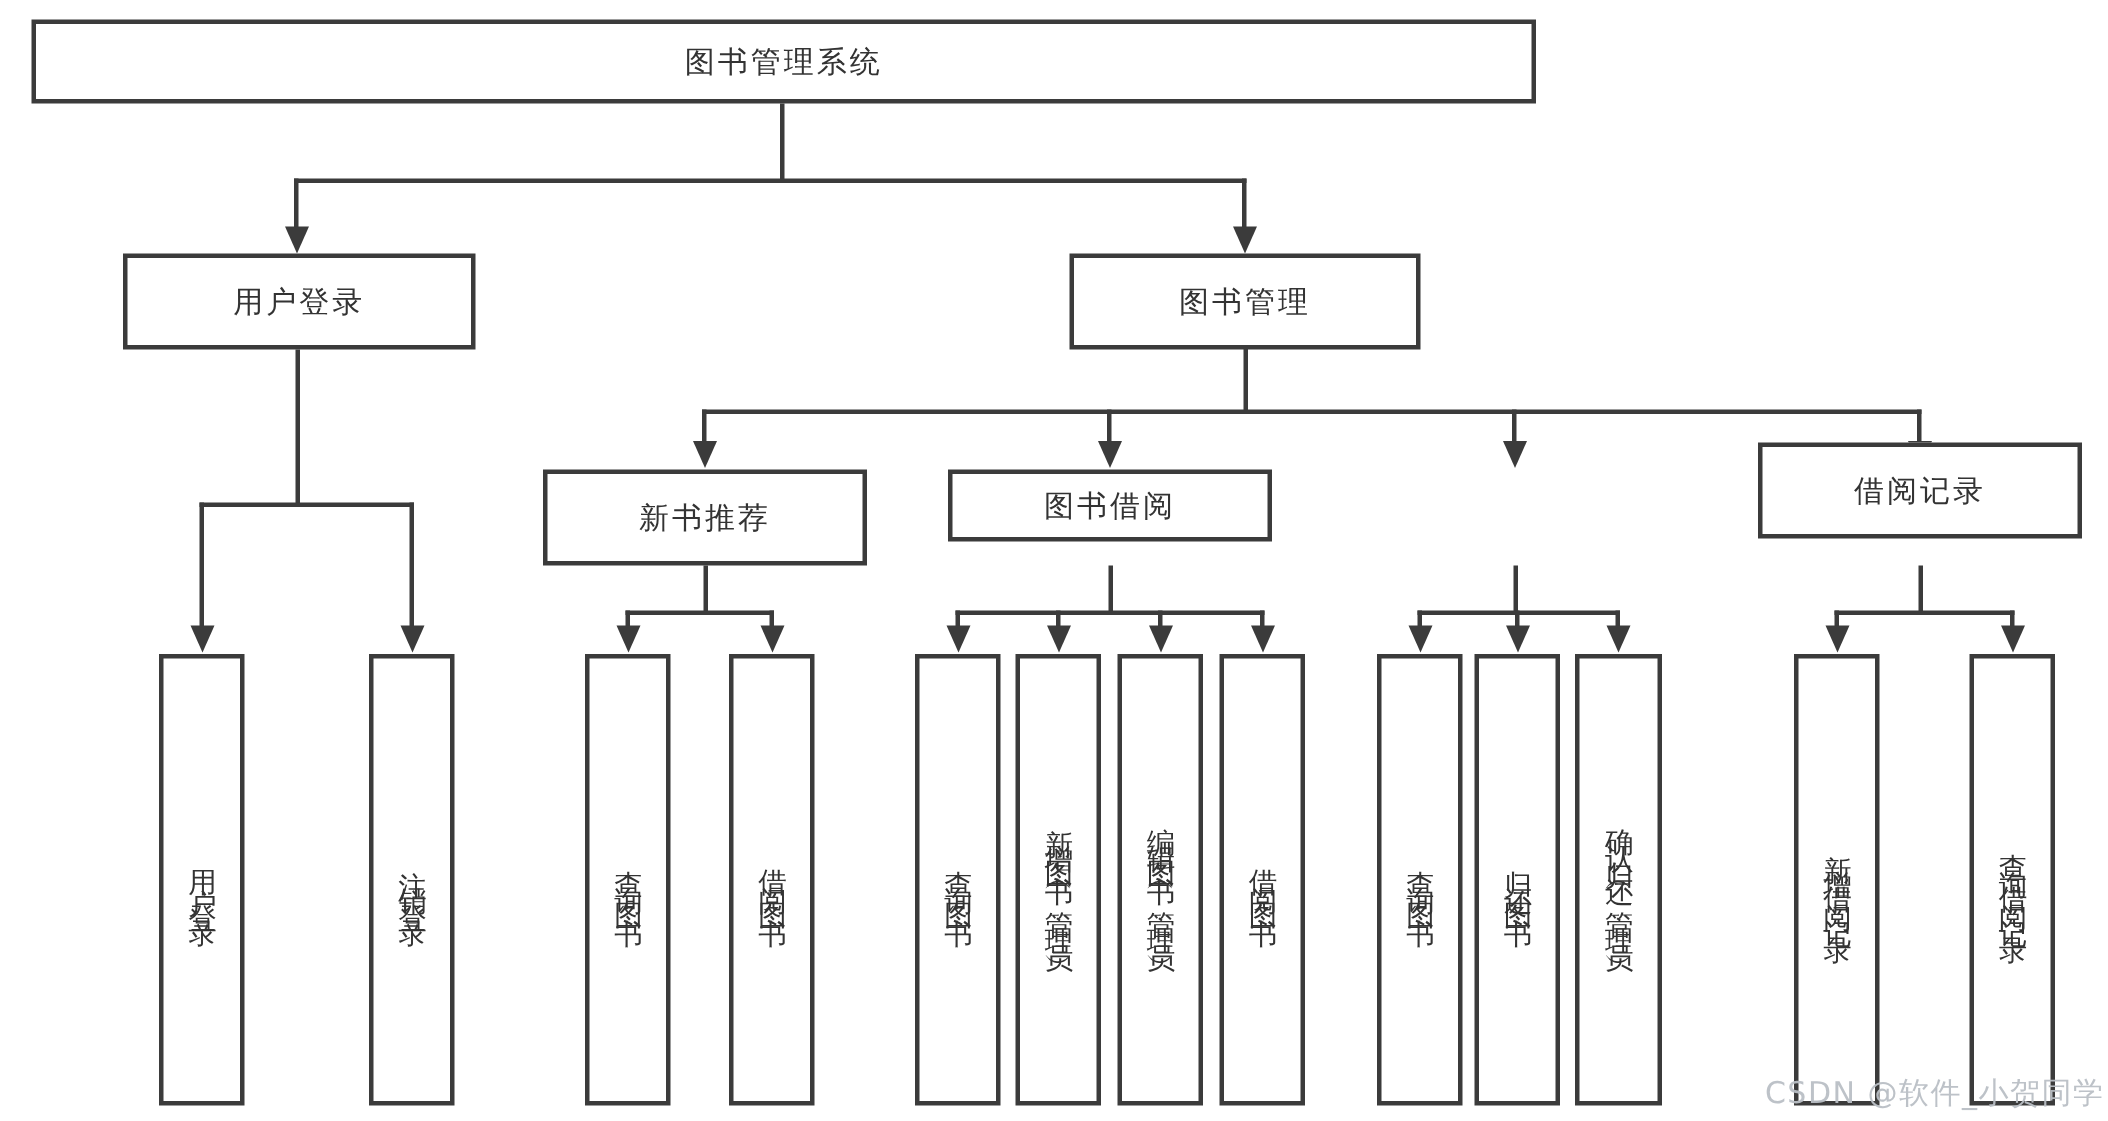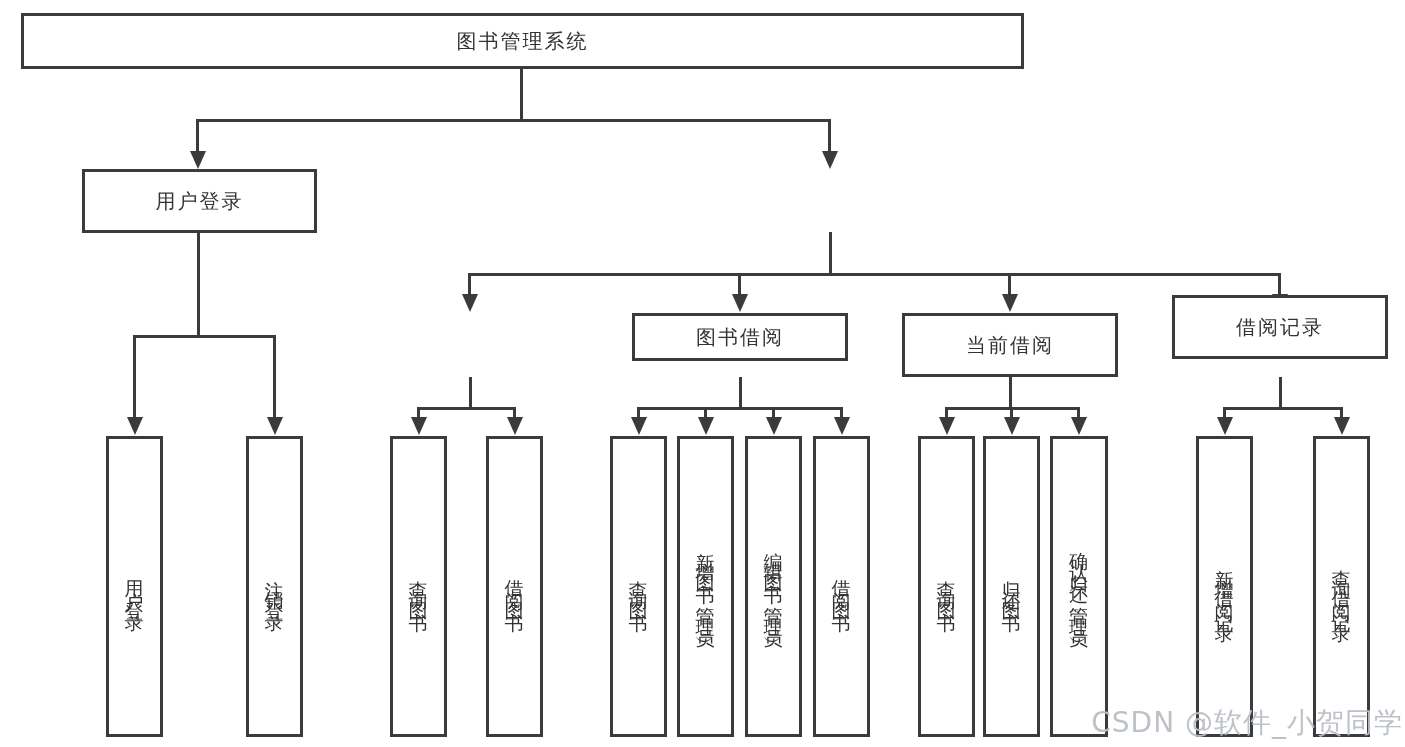--- a/index.html
+++ b/index.html
@@ -53,21 +53,21 @@
     width: 0;
     height: 0;
     border-left: 8px solid transparent;
     border-right: 8px solid transparent;
     border-top: 18px solid #3b3b3b;
   }
   .watermark {
     position: absolute;
     right: 2px;
     bottom: 5px;
-    font-size: 28px;
+    font-size: 20px;
     letter-spacing: 1px;
     color: rgba(185, 191, 197, 0.95);
     z-index: 5;
     white-space: nowrap;
   }
 </style>
 </head>
 <body>
 
 <div id="canvas">
@@ -78,45 +78,48 @@
 
   <div class="vline" style="left:520px; top:69px; height:53px;"></div>
   <div class="hline" style="left:196px; top:119px; width:635px;"></div>
   <div class="vline" style="left:196px; top:119px; height:34px;"></div>
   <div class="vline" style="left:828px; top:119px; height:34px;"></div>
   <div class="arrow" style="left:190px; top:151px;"></div>
   <div class="arrow" style="left:822px; top:151px;"></div>
 
   <div class="box hbox" style="left:82px; top:169px; width:235px; height:64px;">
     <span class="label">用户登录</span>
+  </div>
+  <div class="box hbox" style="left:713px; top:169px; width:234px; height:64px;">
+    <span class="label">图书管理</span>
   </div>
 
   <div class="vline" style="left:197px; top:233px; height:105px;"></div>
   <div class="hline" style="left:133px; top:335px; width:143px;"></div>
   <div class="vline" style="left:133px; top:335px; height:84px;"></div>
   <div class="vline" style="left:273px; top:335px; height:84px;"></div>
   <div class="arrow" style="left:127px; top:417px;"></div>
   <div class="arrow" style="left:267px; top:417px;"></div>
 
   <div class="vline" style="left:829px; top:232px; height:44px;"></div>
   <div class="hline" style="left:468px; top:273px; width:813px;"></div>
   <div class="vline" style="left:468px; top:273px; height:24px;"></div>
   <div class="vline" style="left:738px; top:273px; height:24px;"></div>
   <div class="vline" style="left:1008px; top:273px; height:24px;"></div>
   <div class="vline" style="left:1278px; top:273px; height:24px;"></div>
   <div class="arrow" style="left:462px; top:294px;"></div>
   <div class="arrow" style="left:732px; top:294px;"></div>
   <div class="arrow" style="left:1002px; top:294px;"></div>
   <div class="arrow" style="left:1272px; top:294px;"></div>
 
+  <div class="box hbox" style="left:362px; top:313px; width:216px; height:64px;">
+    <span class="label">新书推荐</span>
+  </div>
   <div class="box hbox" style="left:632px; top:313px; width:216px; height:48px;">
     <span class="label">图书借阅</span>
-  </div>
-  <div class="box hbox" style="left:902px; top:313px; width:216px; height:64px;">
-    <span class="label">当前借阅</span>
   </div>
   <div class="box hbox" style="left:1172px; top:295px; width:216px; height:64px;">
     <span class="label">借阅记录</span>
   </div>
 
   <div class="vline" style="left:469px; top:377px; height:33px;"></div>
   <div class="hline" style="left:417px; top:407px; width:99px;"></div>
   <div class="vline" style="left:417px; top:407px; height:12px;"></div>
   <div class="vline" style="left:513px; top:407px; height:12px;"></div>
   <div class="arrow" style="left:411px; top:417px;"></div>

